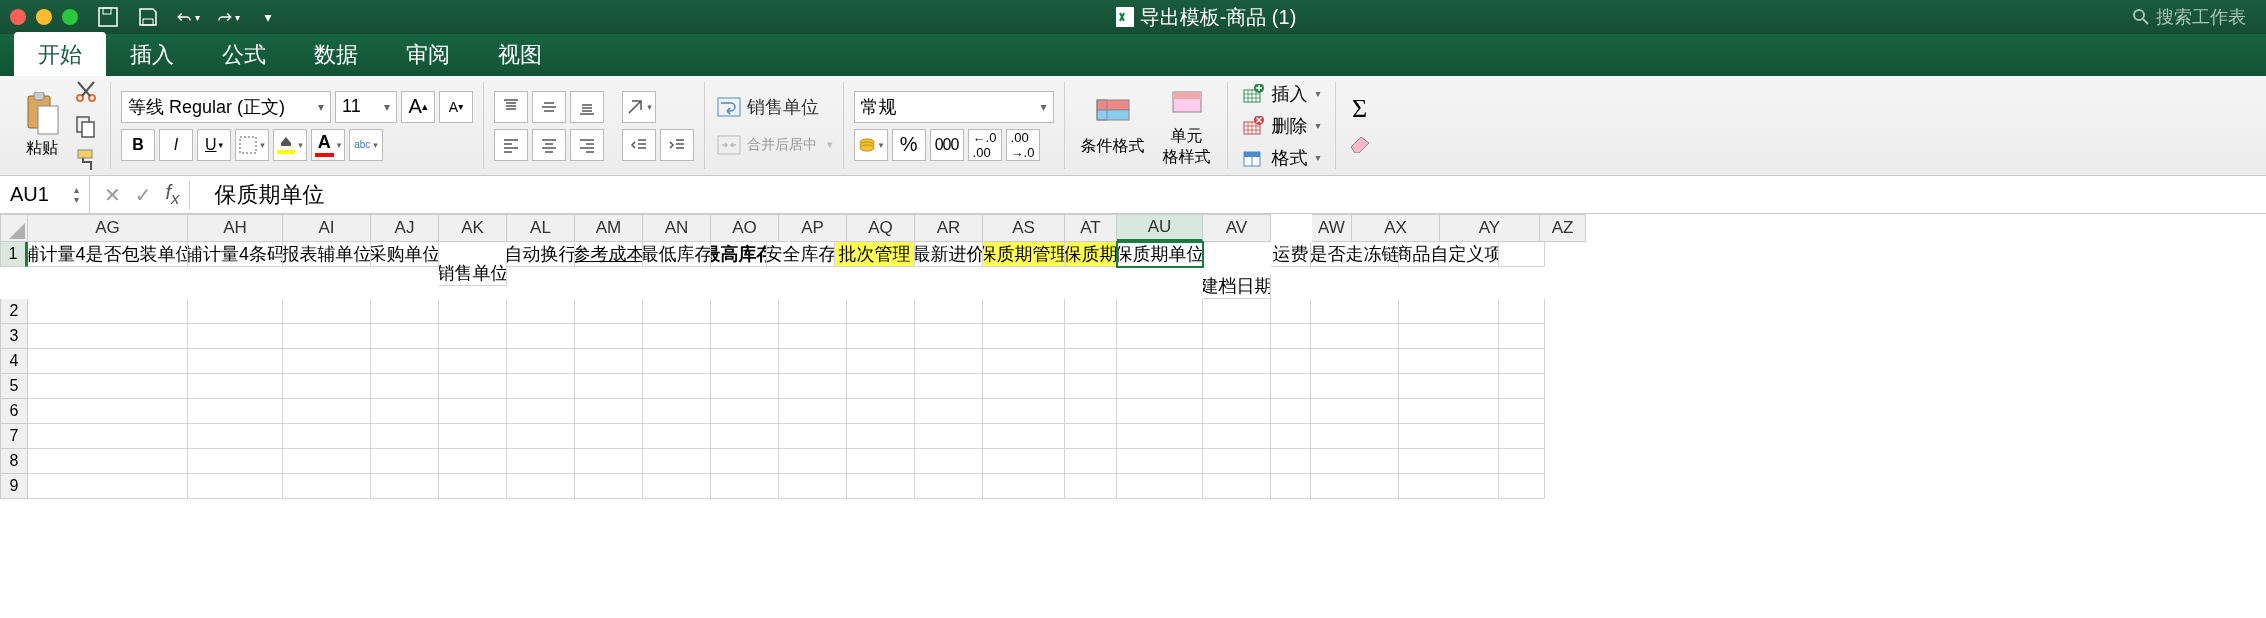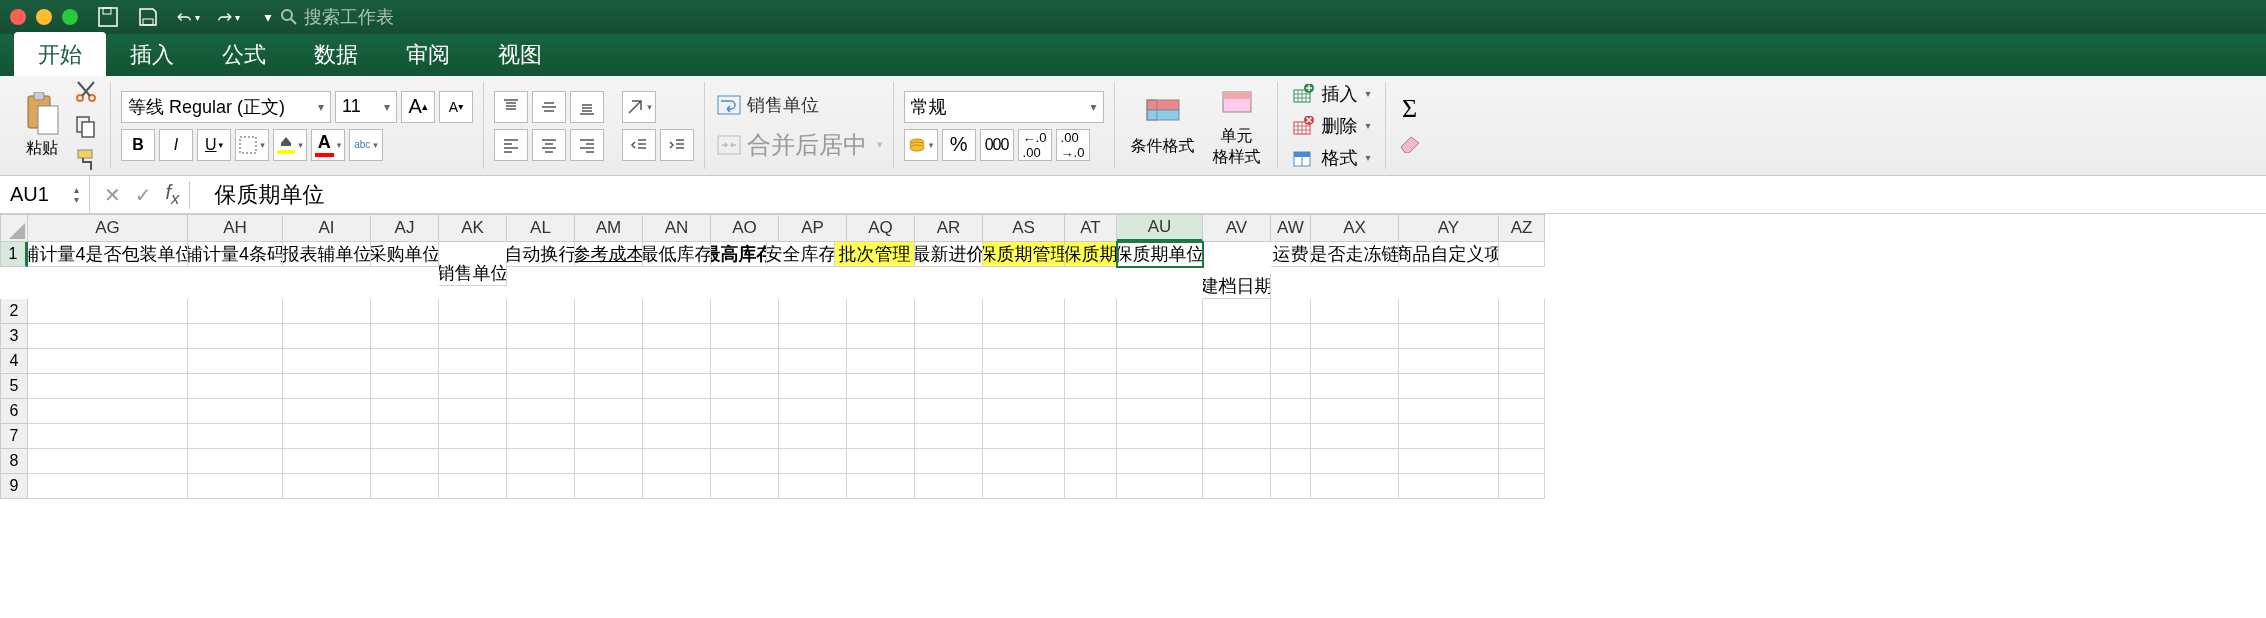--- a/index.html
+++ b/index.html
@@ -25,21 +25,21 @@
 .big-btn { display:flex; flex-direction:column; align-items:center; justify-content:center; gap:2px; padding:2px 6px; cursor:pointer; font-size:16px; }
 .ico { width:28px; height:28px; display:flex; align-items:center; justify-content:center; }
 .ico-lg { width:40px; height:40px; }
 .col { display:flex; flex-direction:column; gap:6px; justify-content:center; }
 .row { display:flex; gap:4px; align-items:center; }
 .combo { height:32px; background:#fff; border:1px solid #bbb; display:flex; align-items:center; padding:0 6px; font-size:18px; }
 .combo .arr { margin-left:auto; color:#666; font-size:12px; }
 .sq { width:34px; height:32px; border:1px solid #bbb; background:#fff; display:flex; align-items:center; justify-content:center; cursor:pointer; font-size:16px; }
 .sq.split::after{content:"▾"; font-size:9px; margin-left:3px; color:#666;}
 .wrap-lbl { font-size:18px; color:#333; }
-.gray-lbl { font-size:24px; color:#999; }
+.gray-lbl { font-size:14px; color:#999; }
 
 svg { display:block; }
 
 .fmla-bar { height:38px; display:flex; align-items:center; border-bottom:1px solid #ccc; background:#fff; }
 .name-box { width:90px; height:100%; border-right:1px solid #ccc; display:flex; align-items:center; padding:0 10px; font-size:20px; }
 .spin { display:flex; flex-direction:column; margin-left:auto; }
 .spin span{font-size:10px; line-height:10px; color:#666; cursor:pointer;}
 .fmla-btns { display:flex; gap:14px; padding:0 14px; align-items:center; color:#999; }
 .fx { font-style:italic; font-size:20px; color:#555; border-right:1px solid #ccc; padding-right:10px;}
 .fmla-input { flex:1; padding:0 10px; font-size:22px; }
@@ -91,20 +91,27 @@
         <span style="font-size:10px;margin-left:2px">▾</span>
       </span>
     <span class="qat-icon">
         <svg width="24" height="18" viewBox="0 0 24 18">
           <path d="M16 4l5 5-5 5M21 9H9a5 5 0 00-5 5" fill="none" stroke="#fff" stroke-width="1.8"></path>
         </svg>
         <span style="font-size:10px;margin-left:2px">▾</span>
       </span>
     <span class="qat-icon" style="font-size:14px">▾</span>
   </div>
+  <div class="doc-title">
+    <svg width="18" height="20" viewBox="0 0 18 20">
+        <rect width="18" height="20" fill="#fff"></rect>
+        <path d="M4 6l4 8M8 6l-4 8" stroke="#1a7a44" stroke-width="2"></path>
+      </svg>
+    <span>导出模板-商品 (1)</span>
+  </div>
   <div class="search-area">
     <svg width="18" height="18" viewBox="0 0 18 18">
         <circle cx="7" cy="7" r="5" fill="none" stroke="#a8c4b5" stroke-width="2"></circle>
         <path d="M11 11l5 5" stroke="#a8c4b5" stroke-width="2"></path>
       </svg>
     <span class="search-input">搜索工作表</span>
   </div>
 </div>
 
 <div class="tabs-bar" id="tabs-bar">
@@ -397,21 +404,21 @@
         <div class="ch" style="width: 68px;">AM</div>
         <div class="ch" style="width: 68px;">AN</div>
         <div class="ch" style="width: 68px;">AO</div>
         <div class="ch" style="width: 68px;">AP</div>
         <div class="ch" style="width: 68px;">AQ</div>
         <div class="ch" style="width: 68px;">AR</div>
         <div class="ch" style="width: 82px;">AS</div>
         <div class="ch" style="width: 52px;">AT</div>
         <div class="ch sel" style="width: 86px;">AU</div>
         <div class="ch" style="width: 68px;">AV</div>
-        <div class="ch" style="width: 40px;">AW</div>
+        <div class="ch" style="width: 40px; margin-left: 41px;">AW</div>
         <div class="ch" style="width: 88px;">AX</div>
         <div class="ch" style="width: 100px;">AY</div>
         <div class="ch" style="width: 46px;">AZ</div>
       </div>
   </div>
   <div class="rows" id="rows">
       <div class="r-row">
         <div class="rh sel">1</div>
         <div class="cell" style="width: 160px;">辅计量4是否包装单位</div>
         <div class="cell" style="width: 95px;">辅计量4条码</div>

